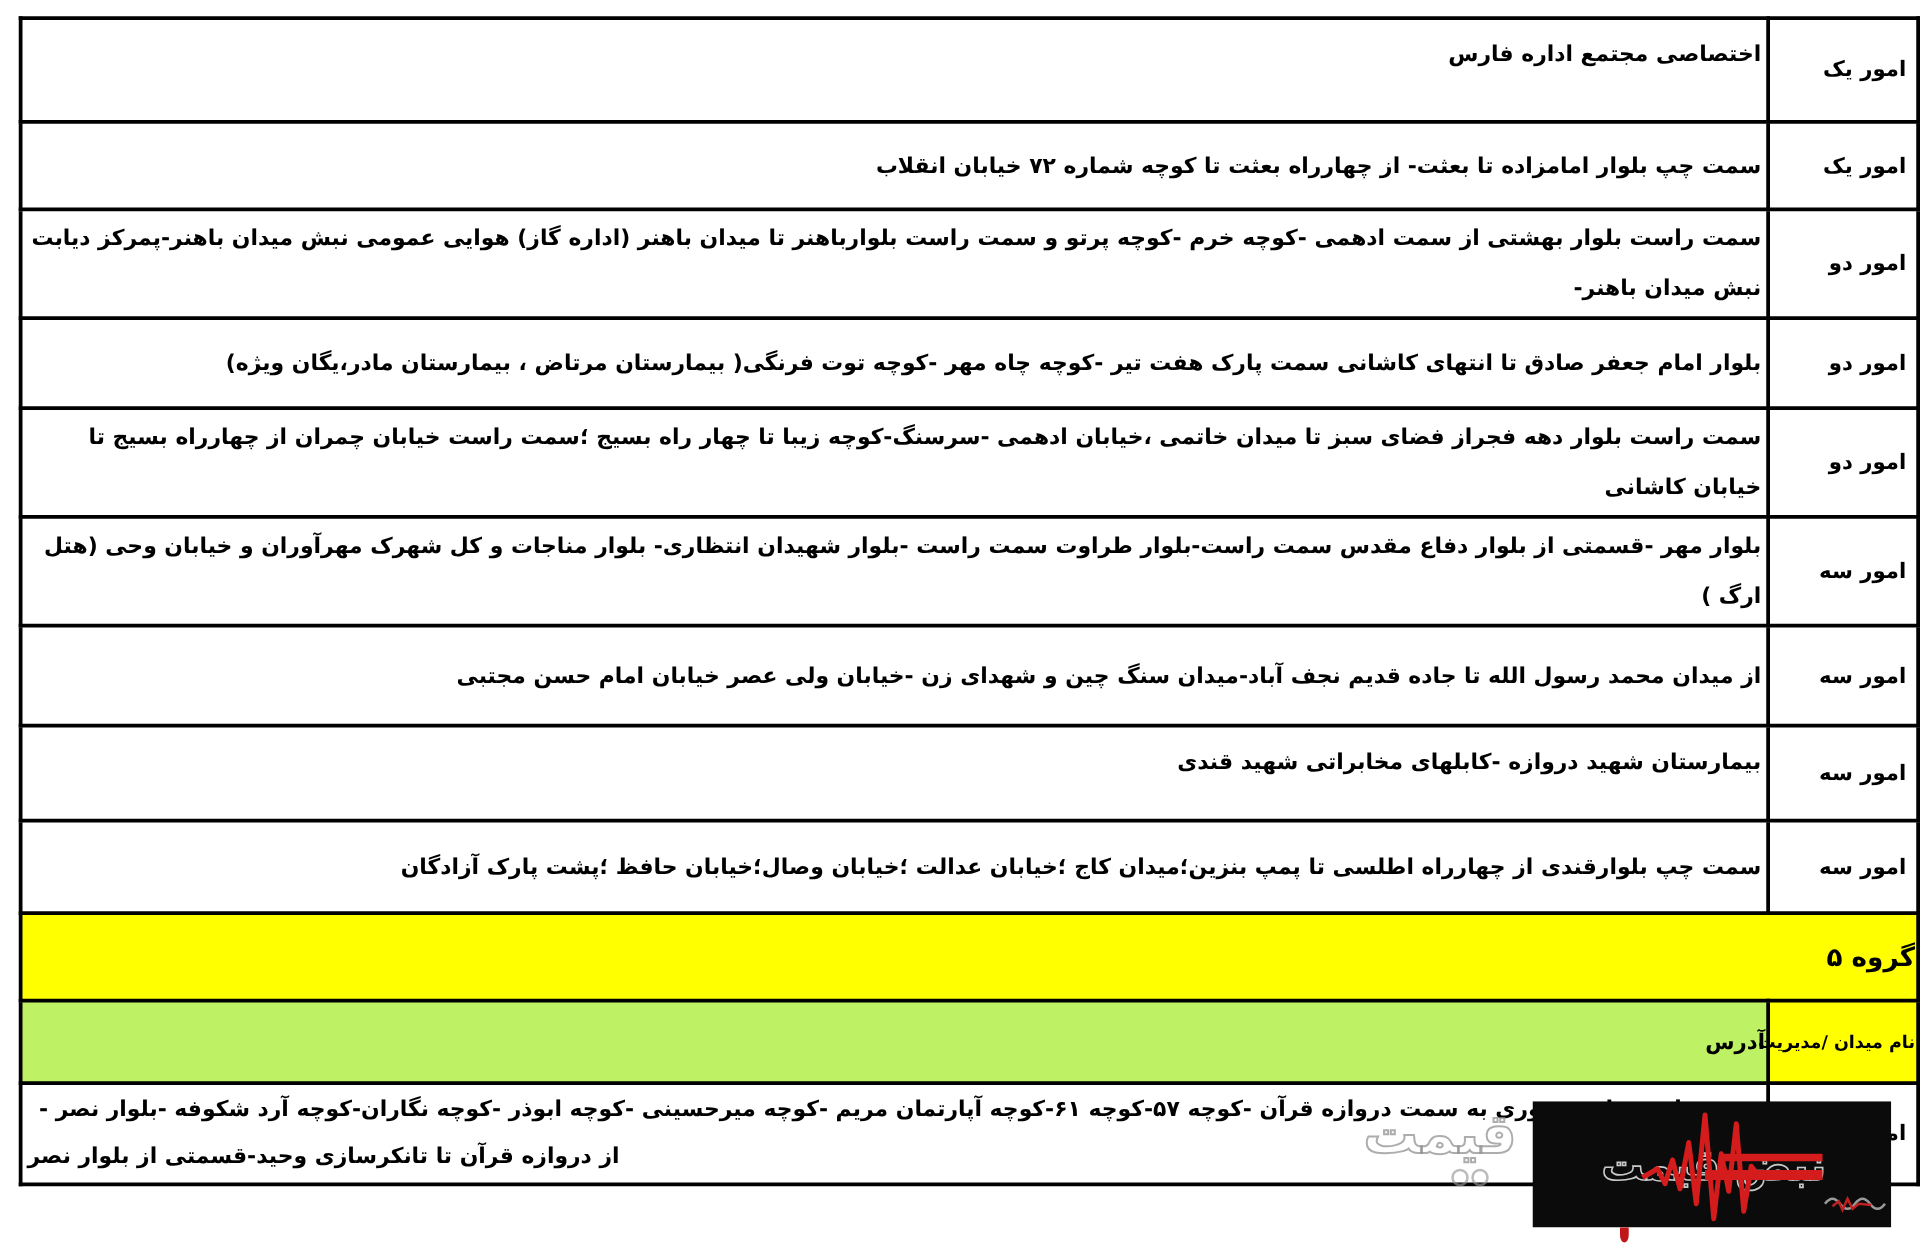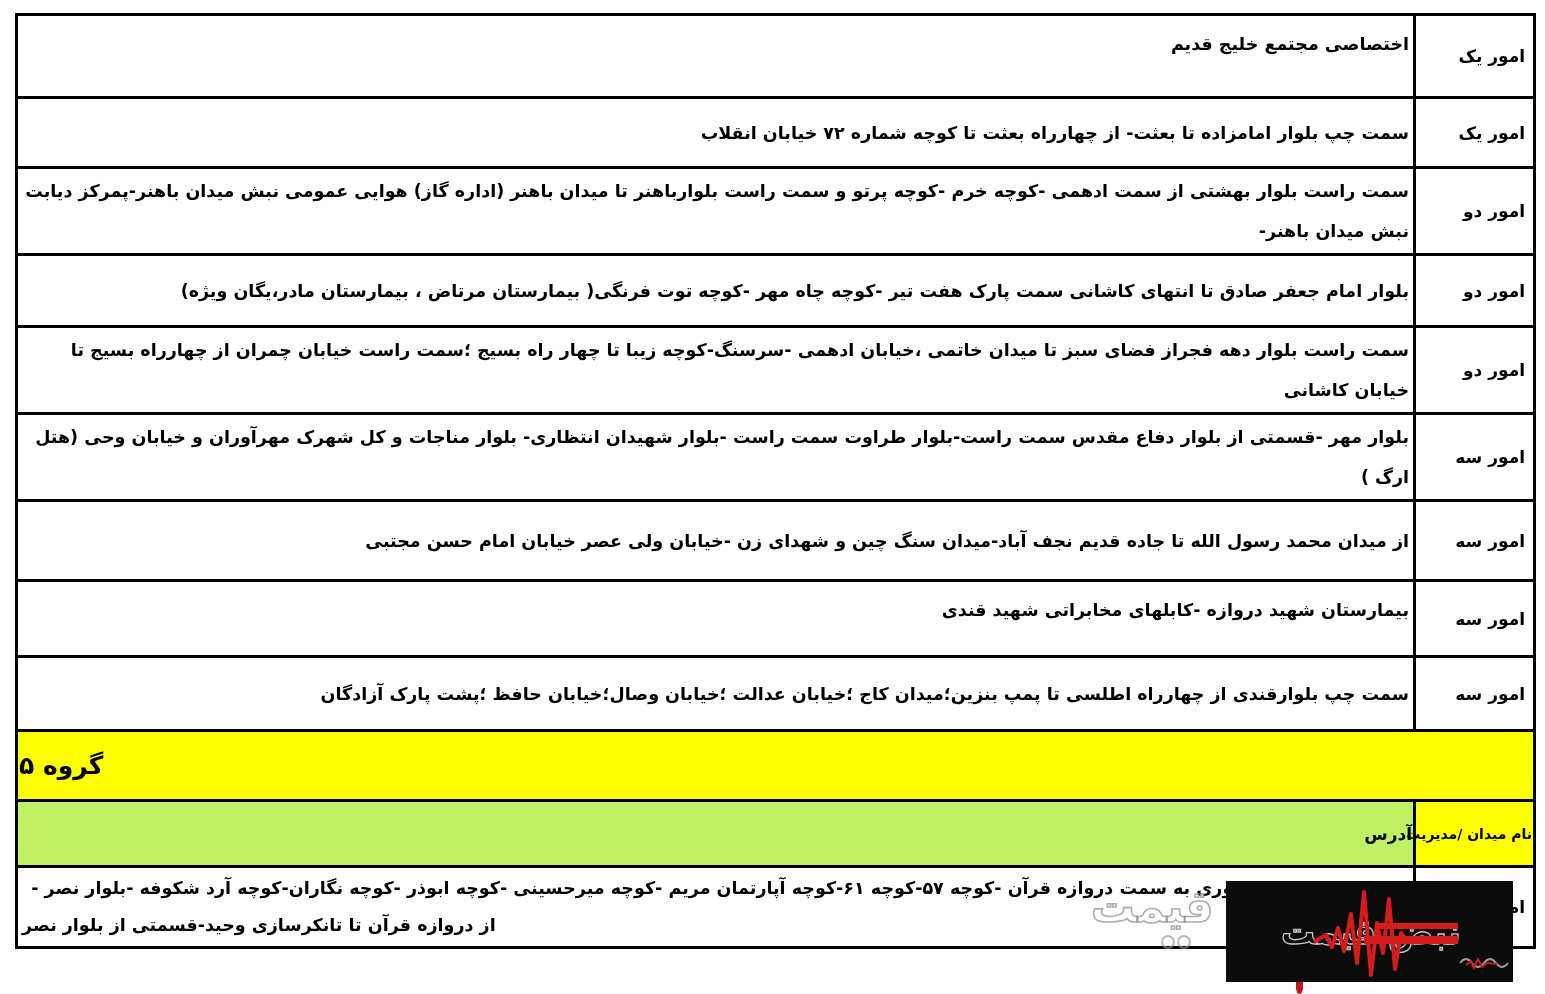--- a/index.html
+++ b/index.html
@@ -50,22 +50,22 @@
   tbody tr:nth-child(9){height:74px;}
   tbody tr:nth-child(10){height:70px;}
   tbody tr:nth-child(11){height:66px;}
   tbody tr:nth-child(12){height:76px;}
   
   tbody tr:nth-child(1) .addr-cell,
   tbody tr:nth-child(8) .addr-cell{vertical-align:top;padding-top:8px;}
   
   .group-cell{
     background:#ffff00;
-    text-align:left;
-    font-size:25px;
+    text-align:right;
+    font-size:21px;
     vertical-align:middle;
   }
   
   .header-addr{
     background:#bef264;
     text-align:right;
     font-size:17px;
     vertical-align:middle;
   }
   .header-affair{
@@ -104,21 +104,21 @@
 
 <table class="outage">
   <colgroup>
     <col class="c-affair">
     <col class="c-addr">
   </colgroup>
   <tbody>
 
     <tr>
         <td class="affair-cell">امور یک</td>
-        <td class="addr-cell">اختصاصی  مجتمع خلیج قدیم</td>
+        <td class="addr-cell">اختصاصی  مجتمع اداره فارس</td>
       </tr>
       <tr>
         <td class="affair-cell">امور یک</td>
         <td class="addr-cell">سمت چپ بلوار امامزاده تا بعثت- از چهارراه بعثت تا کوچه شماره ۷۲ خیابان انقلاب</td>
       </tr>
       <tr>
         <td class="affair-cell">امور دو</td>
         <td class="addr-cell">سمت راست بلوار بهشتی از سمت ادهمی  -کوچه خرم  -کوچه پرتو و سمت راست بلوارباهنر تا میدان باهنر (اداره گاز) هوایی عمومی  نبش میدان باهنر-پمرکز دیابت نبش میدان باهنر-</td>
       </tr>
       <tr>

